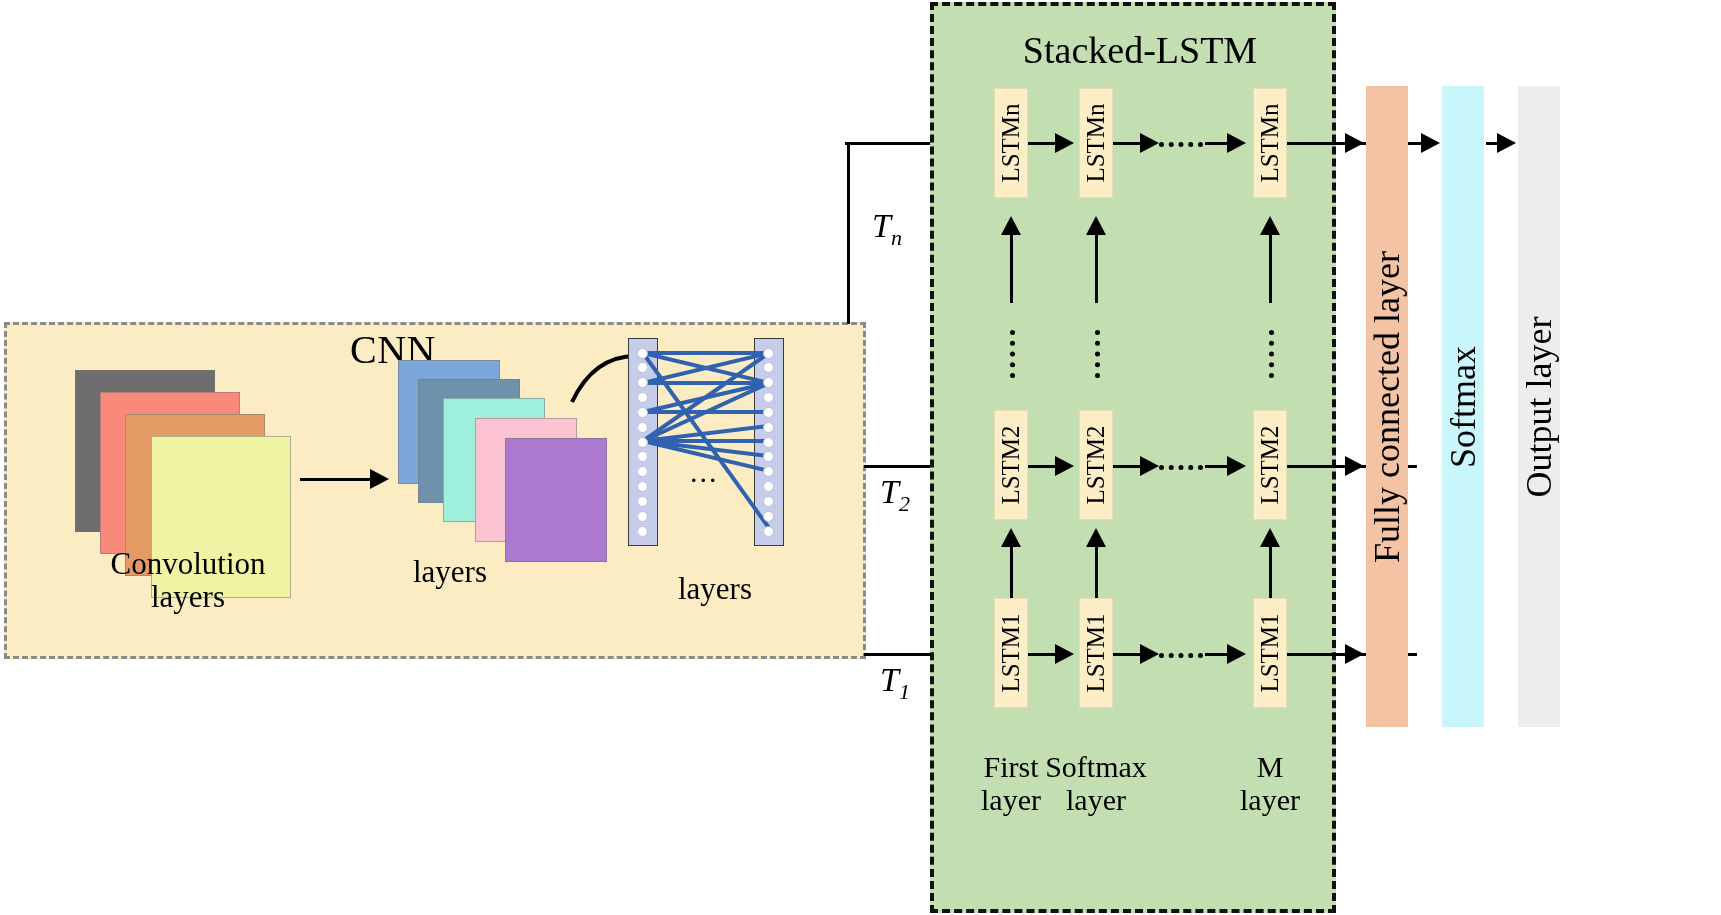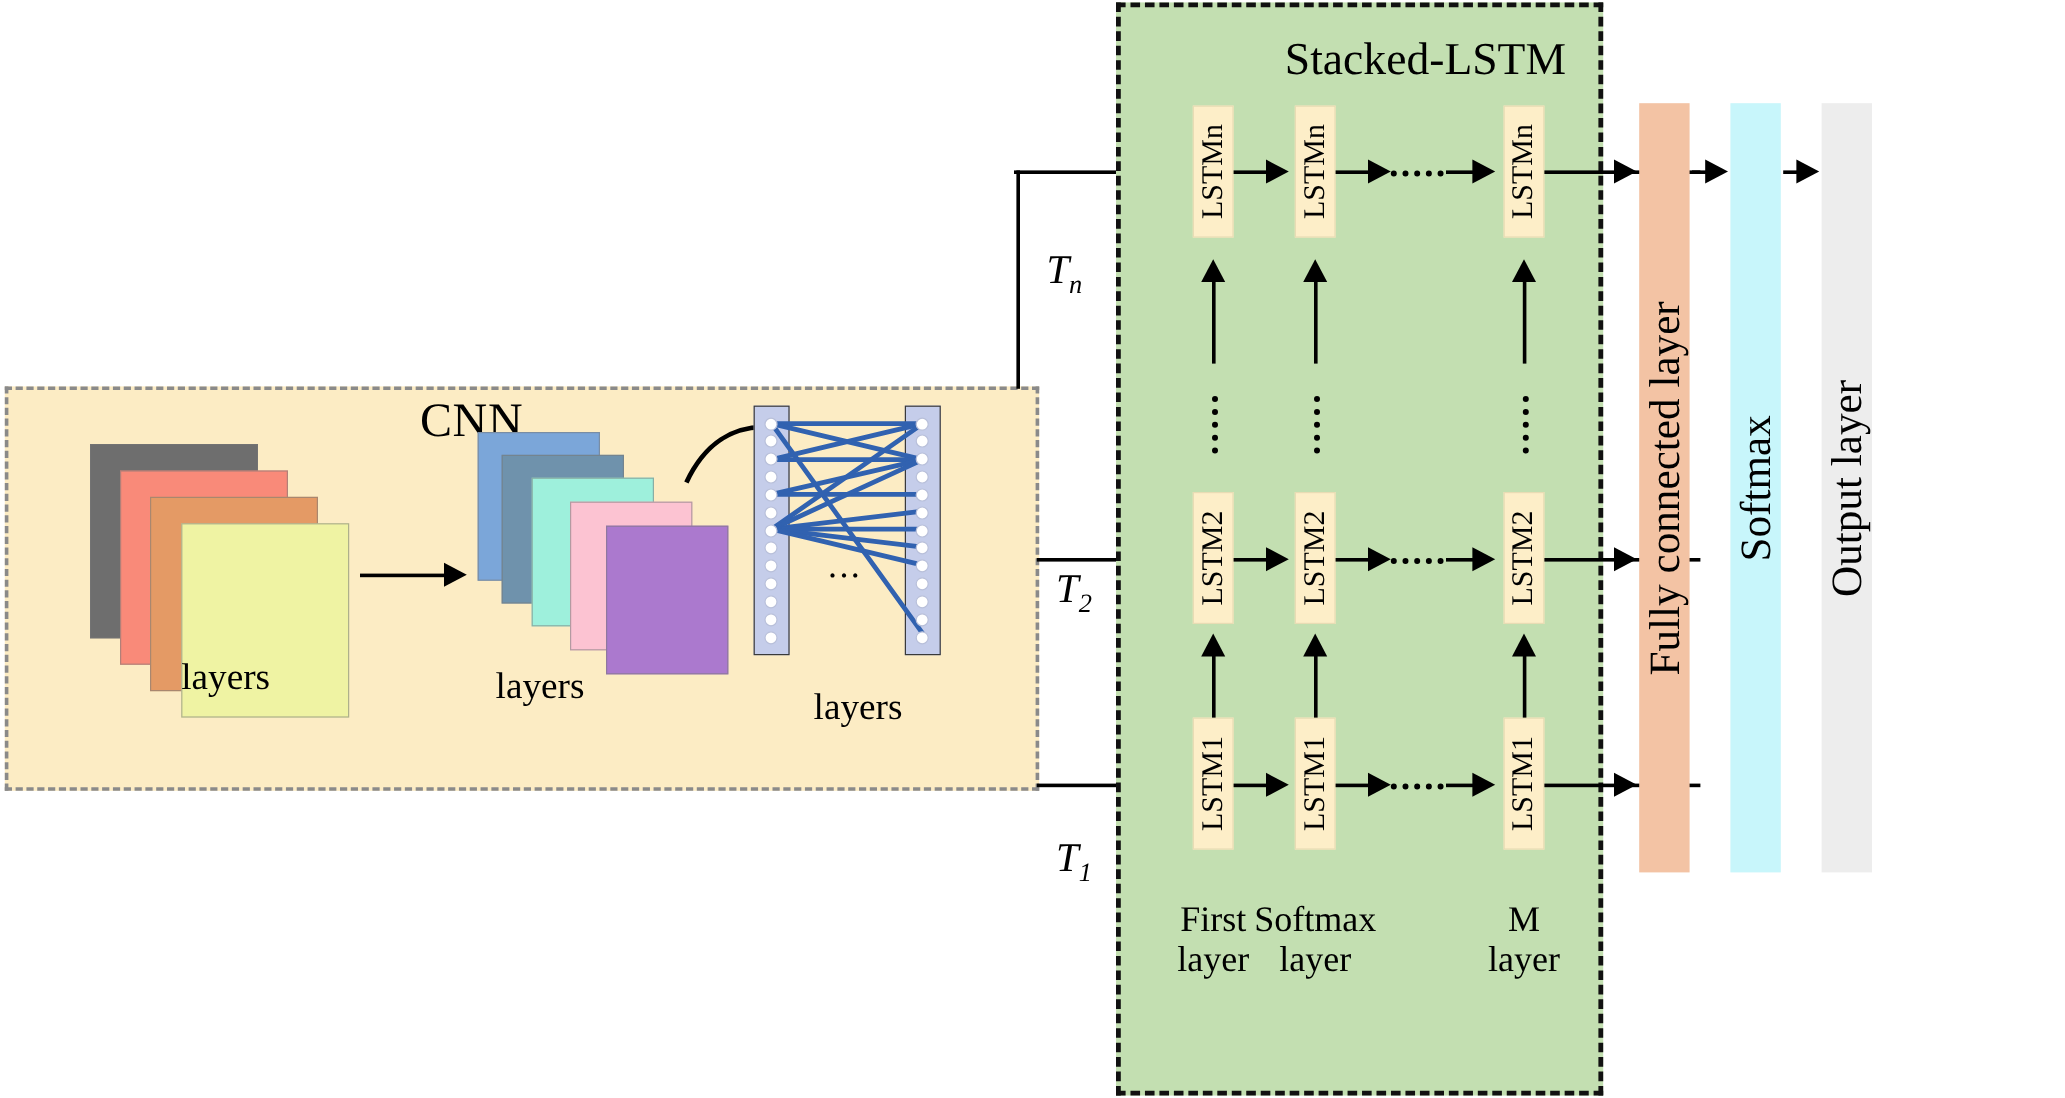--- a/index.html
+++ b/index.html
@@ -31,21 +31,21 @@
     position:absolute; width:11px; height:11px; border-radius:50%;
     background:#ffffff; border:1.4px solid #b9c0da; box-sizing:border-box;
   }
   #fc-ellipsis { position:absolute; left:690px; top:455px; font-size:30px; letter-spacing:2px; }
 
   
   #lstm-box {
     left:930px; top:2px; width:406px; height:911px;
     background:#c3dfb1; border:4px dashed #111; box-sizing:border-box;
   }
-  #lstm-title { left:975px; top:28px; width:330px; text-align:right; font-size:38px; }
+  #lstm-title { left:975px; top:28px; width:330px; text-align:center; font-size:38px; }
 
   
   .lstm-cell {
     position:absolute; width:34px; height:110px;
     background:#fdeec8; border:1px solid #e8dcb4; box-sizing:border-box;
   }
   .lstm-cell span {
     display:block; white-space:nowrap;
     transform:rotate(-90deg); transform-origin:center center;
     position:absolute; left:50%; top:50%;
@@ -96,20 +96,21 @@
   <div class="abs" id="cnn-box"></div>
   <div class="abs" id="cnn-title">CNN</div>
 
   <div class="abs" style="left:75px; top:370px; width:220px; height:200px;">
     <div class="card" style="left:0;  top:0;   width:138px; height:160px; background:#6e6e6e;"></div>
     <div class="card" style="left:25px;top:22px;width:138px; height:160px; background:#f98a79;"></div>
     <div class="card" style="left:50px;top:44px;width:138px; height:160px; background:#e49a65;"></div>
     <div class="card" style="left:76px;top:66px;width:138px; height:160px; background:#eff3a3;"></div>
   </div>
   <div class="stack-label" style="left:58px; top:547px; width:260px;">
+    <div>Convolution</div>
     <div>layers</div>
   </div>
 
   <div class="hline" style="left:300px; top:478px; width:72px;"></div>
   <div class="arrow-r" style="left:370px; top:469px;"></div>
 
   <div class="abs" style="left:398px; top:360px; width:240px; height:190px;">
     <div class="card" style="left:0;   top:0;   width:100px; height:122px; background:#7ba6d9;"></div>
     <div class="card" style="left:20px;top:19px;width:100px; height:122px; background:#6f92ac;"></div>
     <div class="card" style="left:45px;top:38px;width:100px; height:122px; background:#9ef0dc;"></div>
@@ -186,21 +187,21 @@
   </div>
 
   <div class="hline" style="left:864px; top:465px; width:131px;"></div>
   <div class="arrow-r" style="left:975px; top:456px;"></div>
   <div class="tlabel" style="left:880px; top:473px;">
     <span>T</span><sub>2</sub>
   </div>
 
   <div class="hline" style="left:864px; top:653px; width:131px;"></div>
   <div class="arrow-r" style="left:975px; top:644px;"></div>
-  <div class="tlabel" style="left:880px; top:661px;margin-top:36px;">
+  <div class="tlabel" style="left:880px; top:661px;">
     <span>T</span><sub>1</sub>
   </div>
 
   <div class="abs" id="lstm-box"></div>
   <div class="abs" id="lstm-title">Stacked-LSTM</div>
 
   <div class="lstm-cell" style="left:994px; top:88px;">
     <span>LSTMn</span>
   </div>
   <div class="lstm-cell" style="left:1079px; top:88px;">

